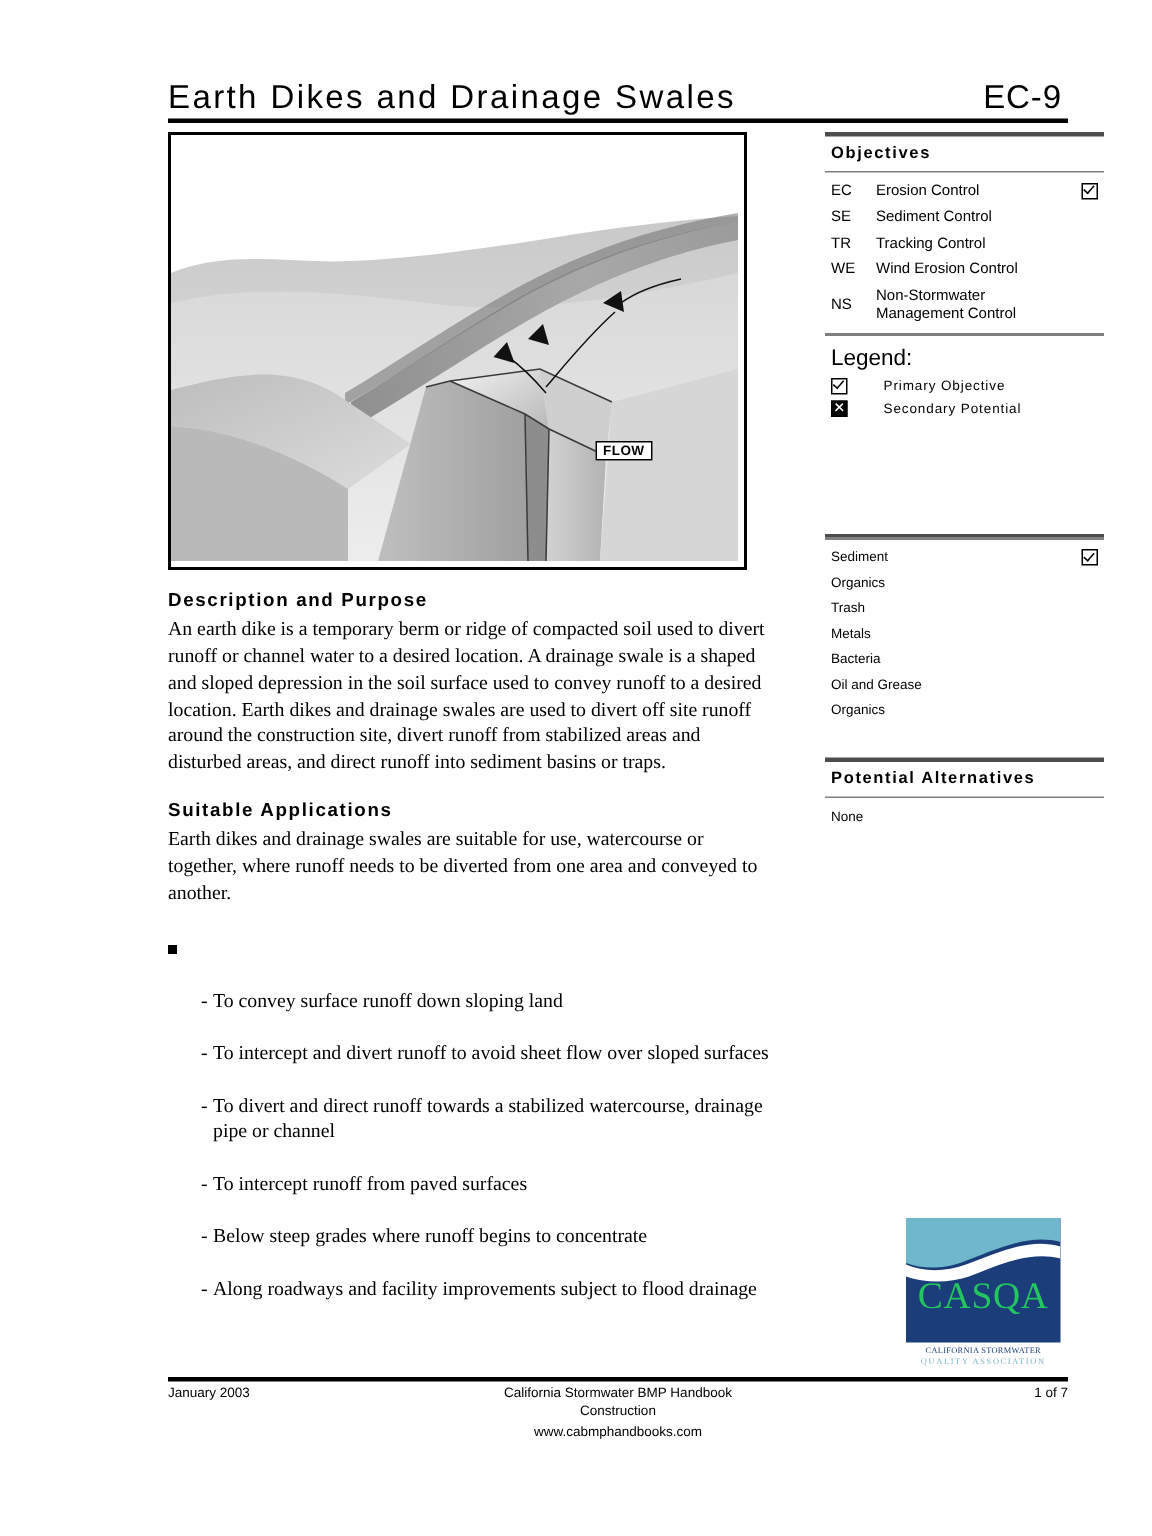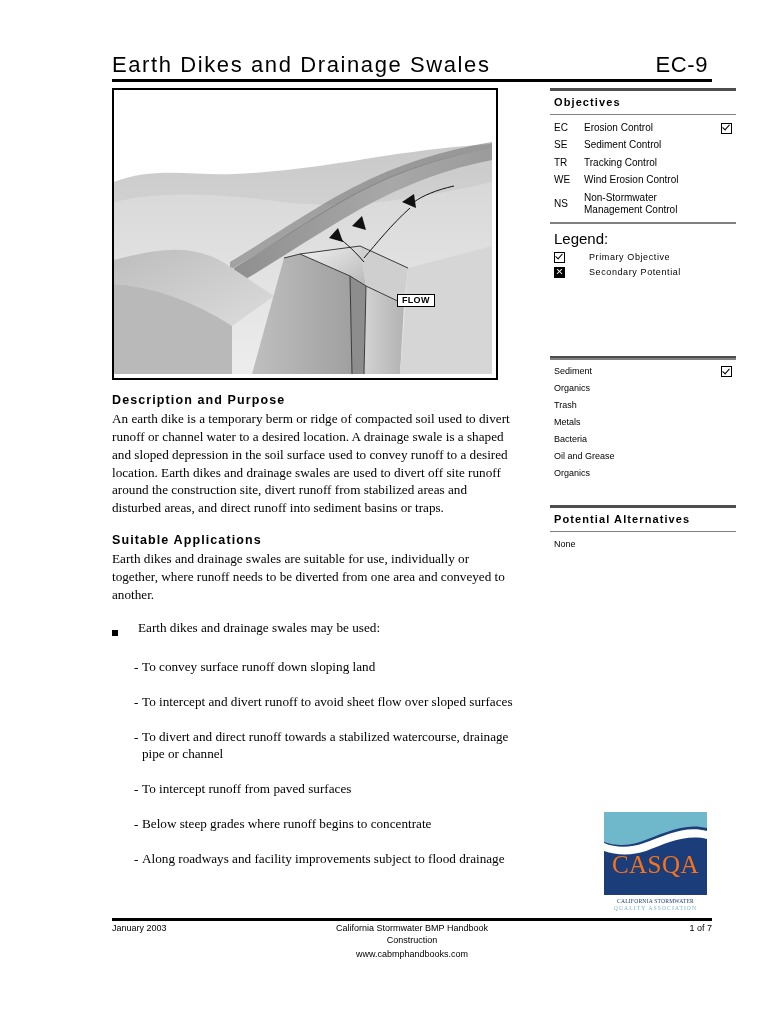--- a/index.html
+++ b/index.html
@@ -129,21 +129,21 @@
   
   .logo{
     position:absolute;left:604px;top:812px;width:103px;height:100px;
   }
   .logo-sq{
     width:103px;height:83px;background:#1b3d7a;position:relative;overflow:hidden;
   }
   .logo-wave{position:absolute;left:0;top:0;width:103px;height:46px;}
   .logo-text{
     position:absolute;left:0;top:40px;width:103px;text-align:center;
-    color:#f97316;font-family:"Liberation Serif", serif;
+    color:#22c55e;font-family:"Liberation Serif", serif;
     font-size:25px;letter-spacing:0.5px;line-height:1;
   }
   .logo-sub1{
     text-align:center;font-size:5.6px;letter-spacing:0.2px;
     color:#1b3d7a;font-family:"Liberation Serif", serif;
     margin-top:3px;line-height:1.25;
   }
   .logo-sub2{
     text-align:center;font-size:5.6px;letter-spacing:1.1px;
     color:#7fb4c6;font-family:"Liberation Serif", serif;
@@ -353,25 +353,24 @@
   </div>
 
   <div class="body">
 
     <h2>Description and Purpose</h2>
     <p>An earth dike is a temporary berm or ridge of compacted soil used to divert runoff or channel water to a desired location.  A drainage swale is a shaped and sloped depression in the soil surface used to convey runoff to a desired location.  Earth dikes and drainage swales are used to divert off site runoff around the construction site, divert runoff from stabilized areas and disturbed areas, and direct runoff into sediment basins or traps.</p>
 
     <div class="gap"></div>
 
     <h2>Suitable Applications</h2>
-    <p>Earth dikes and drainage swales are suitable for use, individually or together, where runoff needs to be diverted from one area and conveyed to another.</p>
+    <p>Earth dikes and drainage swales are suitable for use, watercourse or together, where runoff needs to be diverted from one area and conveyed to another.</p>
 
     <div class="bullet-row">
       <div class="bullet-sq"><span></span></div>
-      <div>Earth dikes and drainage swales may be used:</div>
     </div>
 
     <div class="sub-list">
       <div class="sub-row">
         <div class="sub-dash">-</div>
         <div class="sub-text">To convey surface runoff down sloping land</div>
       </div>
       <div class="sub-row">
         <div class="sub-dash">-</div>
         <div class="sub-text">To intercept and divert runoff to avoid sheet flow over sloped surfaces</div>

